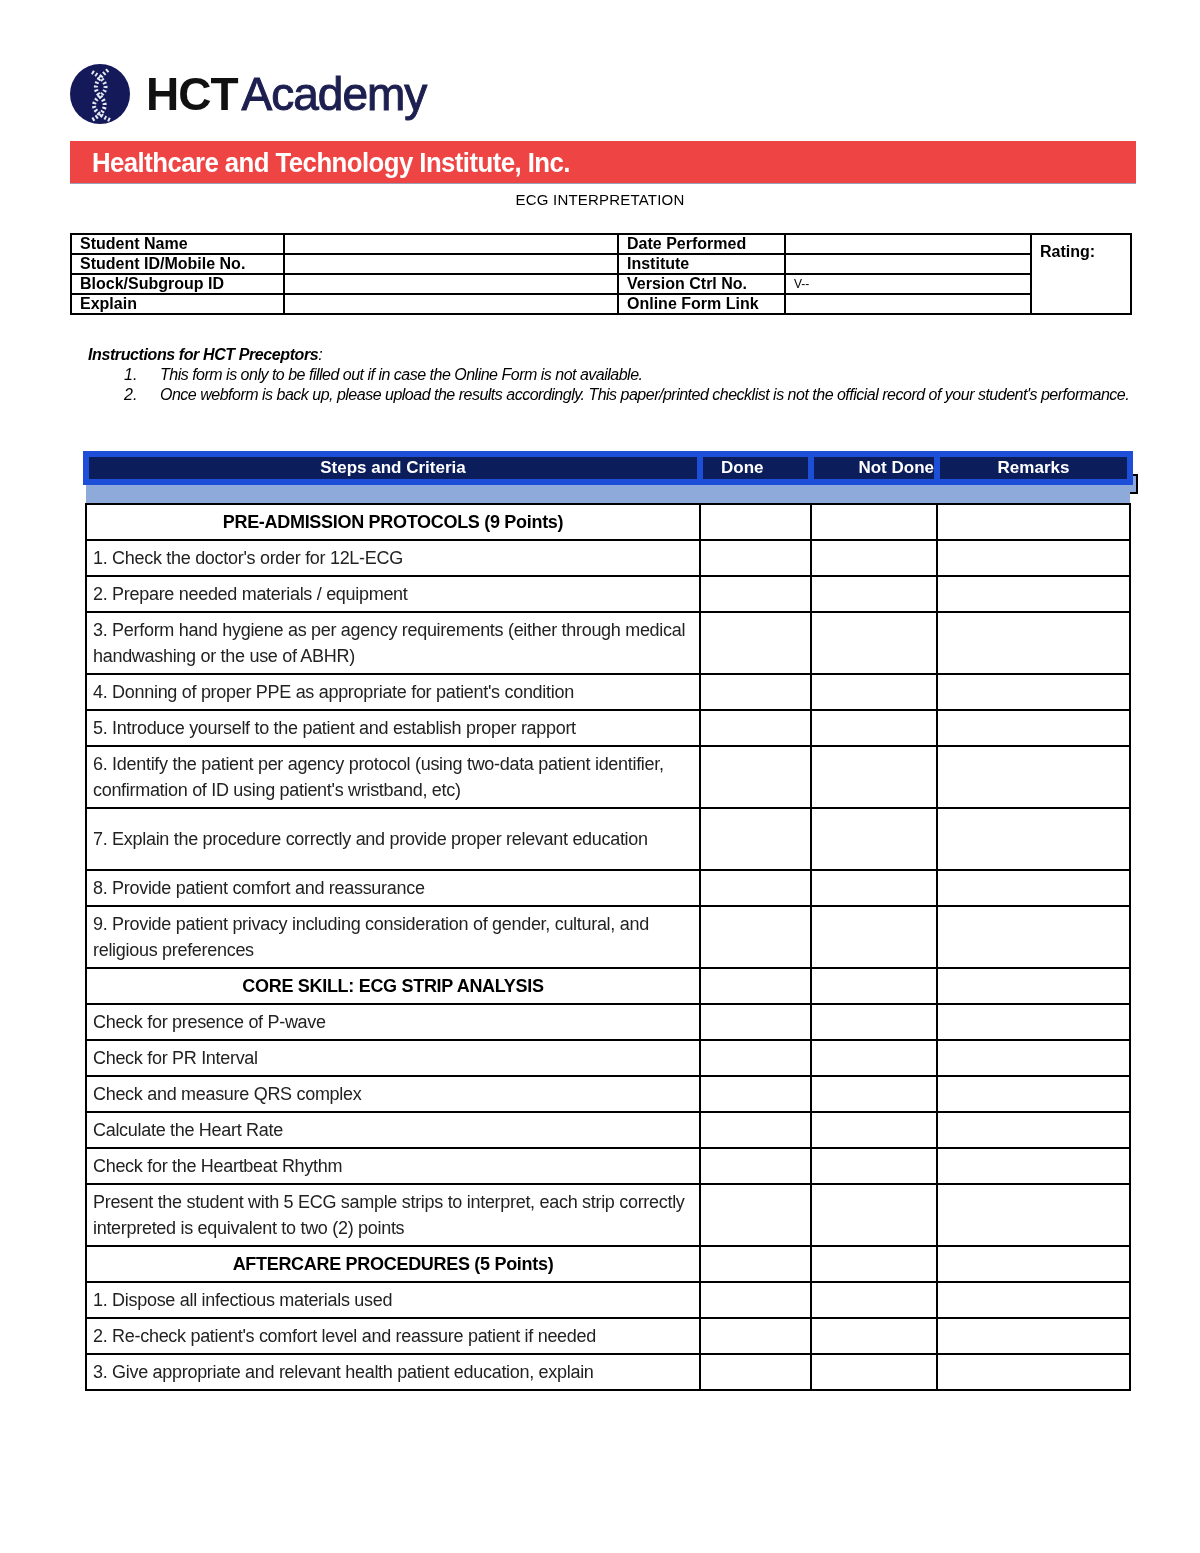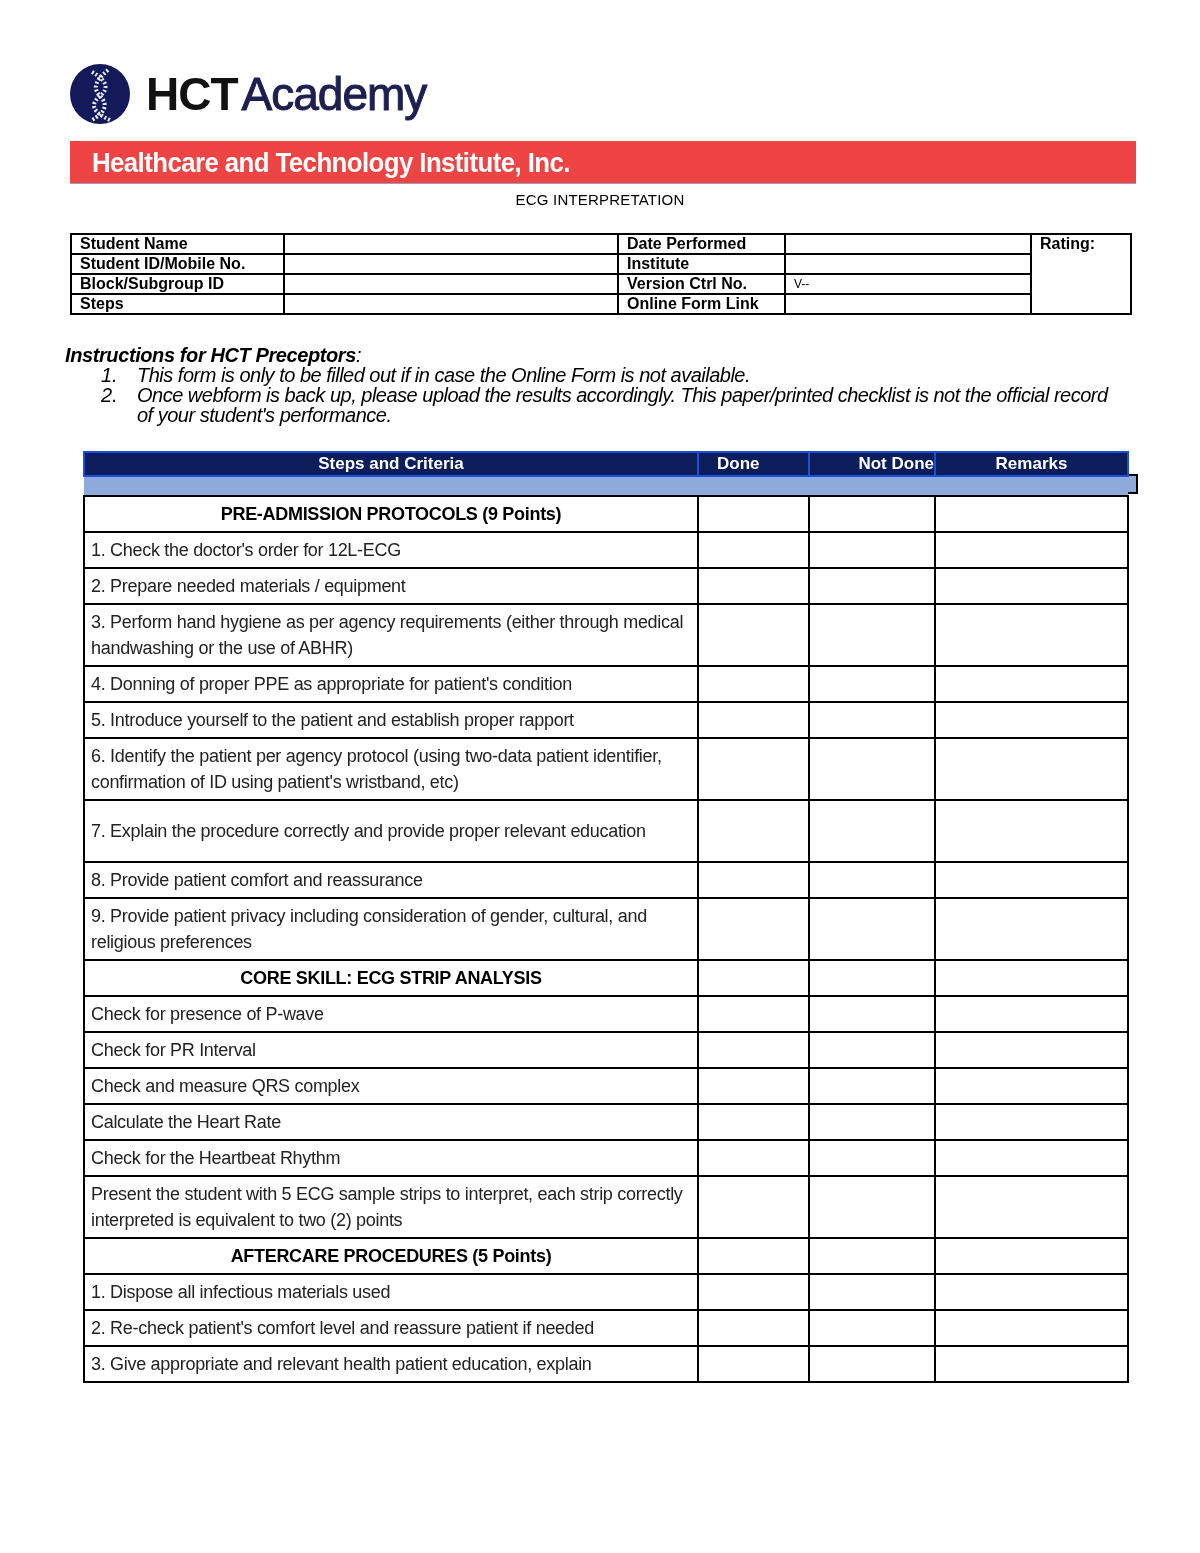--- a/index.html
+++ b/index.html
@@ -21,34 +21,34 @@
                  letter-spacing:-0.6px; transform:scaleX(0.92); transform-origin:left; }
 
   .doc-title { position:absolute; left:0; width:1200px; top:191px; text-align:center;
                font-size:15px; font-weight:400; letter-spacing:0.2px; }
 
   
   .info { position:absolute; left:70px; top:233px; border-collapse:collapse; }
   .info td { border:2px solid #000; height:18px; padding:0 0 0 8px; font-size:16px; font-weight:700;
              line-height:18px; vertical-align:middle; white-space:nowrap;margin-left:8px; }
   .info td.val { font-weight:400; font-size:12px; }
-  .info td.rating { vertical-align:top; padding-top:0; font-weight:700; }
-
-  
-  .instructions { position:absolute; left:65px; top:345px; font-style:italic; font-size:20px; line-height:20px; }
+  .info td.rating { vertical-align:top; padding-top:8px; font-weight:700; }
+
+  
+  .instructions { position:absolute; left:88px; top:345px; font-style:italic; font-size:16px; line-height:20px; }
   .instr-title { font-weight:700; letter-spacing:-0.4px; }
   .instr-list { margin:0; padding:0; list-style:none; width:1060px; }
   .instr-list li { display:flex; }
   .instr-num { width:72px; text-align:left; padding-left:36px; box-sizing:border-box; flex:none; }
   .instr-text { flex:1; letter-spacing:-0.5px; }
 
   
   .check { position:absolute; left:83px; top:451px; border-collapse:collapse; table-layout:fixed; }
   .check th { background:#0b1e5b; color:#fff; font-size:17px; font-weight:700; height:22px;
-              border:2px solid #1d4ed8; padding:0; }
+              border:6px solid #1d4ed8; padding:0; }
   .check th.c-done { text-align:left; padding-left:18px;margin-top:31px; }
   .check th.c-notdone { text-align:right; padding-left:0; }
   .check td { border:2px solid #000; font-size:18px; color:#222; padding:2px 6px; line-height:26px;
               vertical-align:middle; letter-spacing:-0.3px; }
   .check tr.spacer td { background:#8eaadb; height:18px; padding:0; border-left:none; border-right:none; }
   .check tr.section td.criteria { text-align:center; font-weight:700; color:#000; }
   .check tr.single td { height:30px; }
   .check tr.double td { height:56px; }
   .spacer-ext { position:absolute; left:1127px; top:474px; width:11px; height:20px; background:#8eaadb;
                 border:2px solid #000; border-left:none; box-sizing:border-box; }
@@ -97,21 +97,21 @@
     <td>Institute</td>
     <td class="val"></td>
   </tr>
   <tr>
     <td>Block/Subgroup ID</td>
     <td class="val"></td>
     <td>Version Ctrl No.</td>
     <td class="val">V--</td>
   </tr>
   <tr>
-    <td>Steps</td>
+    <td>Explain</td>
     <td class="val"></td>
     <td>Online Form Link</td>
     <td class="val"></td>
   </tr>
 </tbody>
   </table>
 
 <div class="instructions">
   <div><span class="instr-title">Instructions for HCT Preceptors</span><span>:</span></div>
   <ul class="instr-list">

